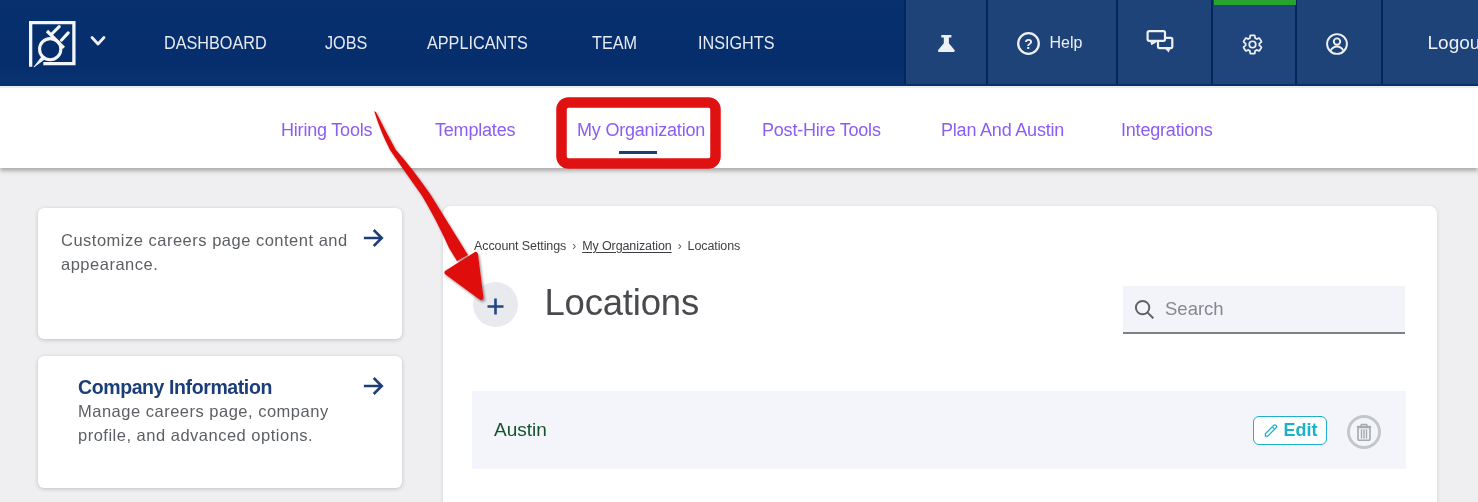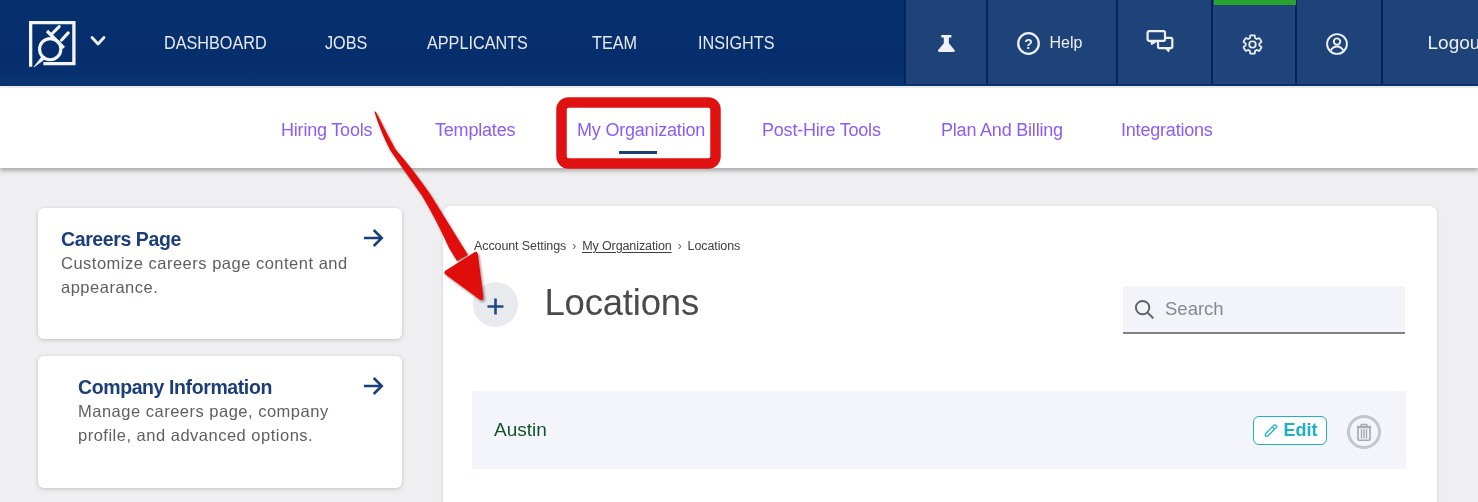--- a/index.html
+++ b/index.html
@@ -120,27 +120,26 @@
     <div class="txt" style="left:28.5px; top:33px; font-size:19px; line-height:19px;margin-left:16px;">Logout</div>
   </div>
   <div class="greenstrip"></div>
 </div>
 
 <div class="subnav">
   <div class="snitem" style="left:281px">Hiring Tools</div>
   <div class="snitem" style="left:435px">Templates</div>
   <div class="snitem" style="left:577px">My Organization</div>
   <div class="snitem" style="left:762px">Post-Hire Tools</div>
-  <div class="snitem" style="left:941px">Plan And Billing</div>
+  <div class="snitem" style="left:941px">Plan And Austin</div>
   <div class="snitem" style="left:1121px">Integrations</div>
   <div class="underline"></div>
 </div>
 
 <div class="card" style="top:208px; height:131px;">
-  <h3>Careers Page</h3>
   <svg class="arr" width="24" height="24" viewBox="0 0 24 24" fill="none" stroke="#1b3e78" stroke-width="2.5">
     <path d="M2.9,12 L20.2,12 M12.7,4 L20.8,12 L12.7,20"></path>
   </svg>
   <p>Customize careers page content and appearance.</p>
 </div>
 <div class="card" style="top:356px; height:132px;padding-left:40px;">
   <h3>Company Information</h3>
   <svg class="arr" width="24" height="24" viewBox="0 0 24 24" fill="none" stroke="#1b3e78" stroke-width="2.5">
     <path d="M2.9,12 L20.2,12 M12.7,4 L20.8,12 L12.7,20"></path>
   </svg>

